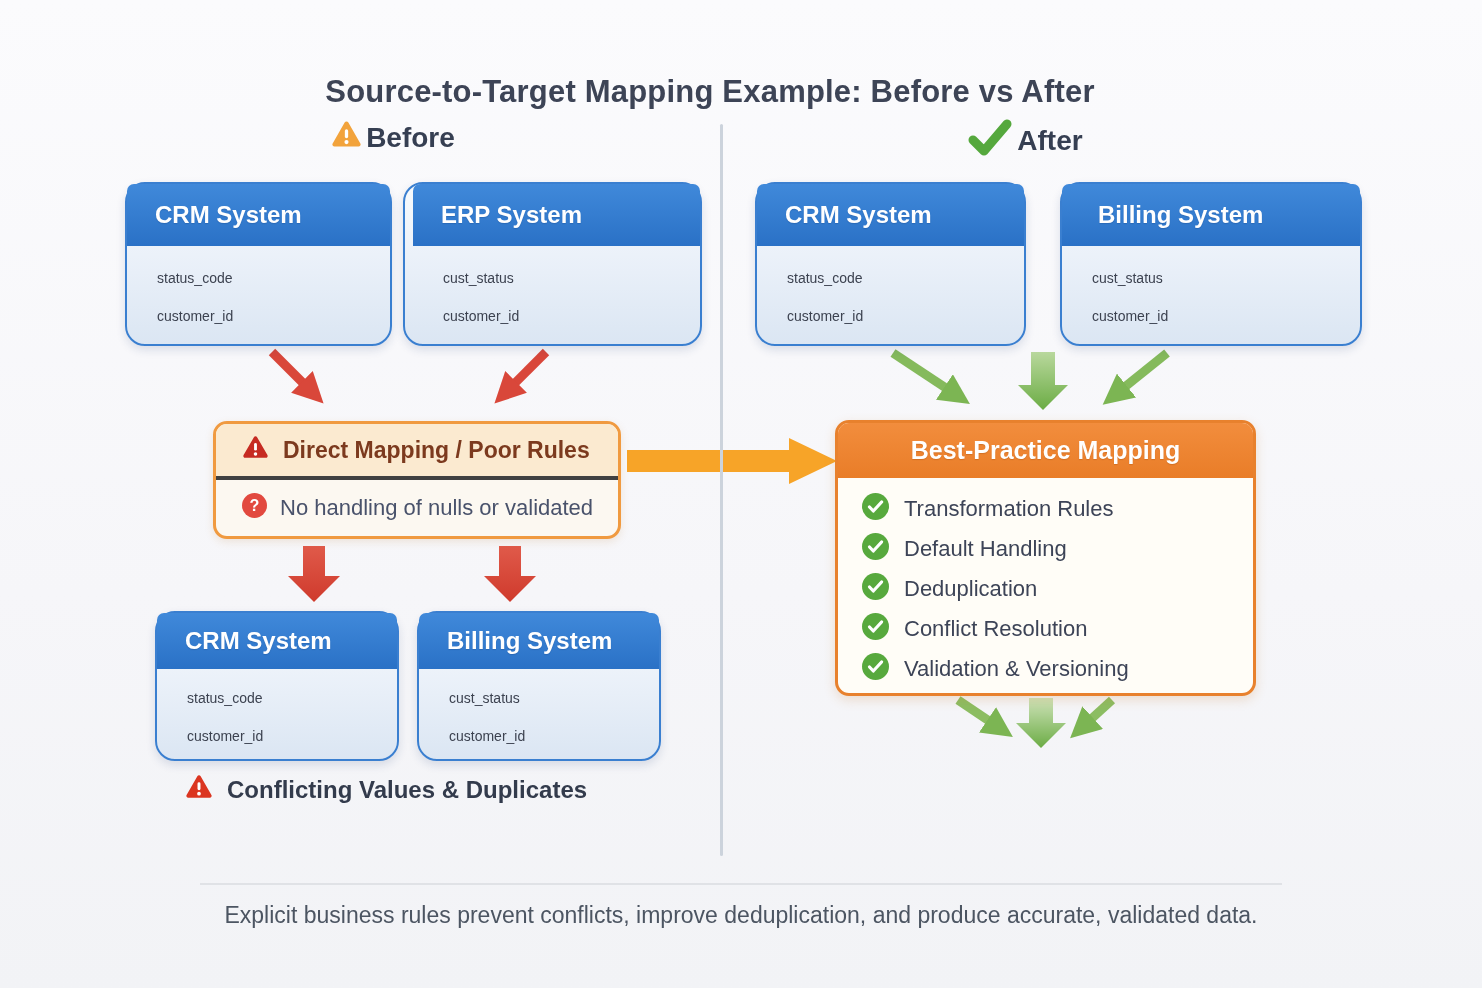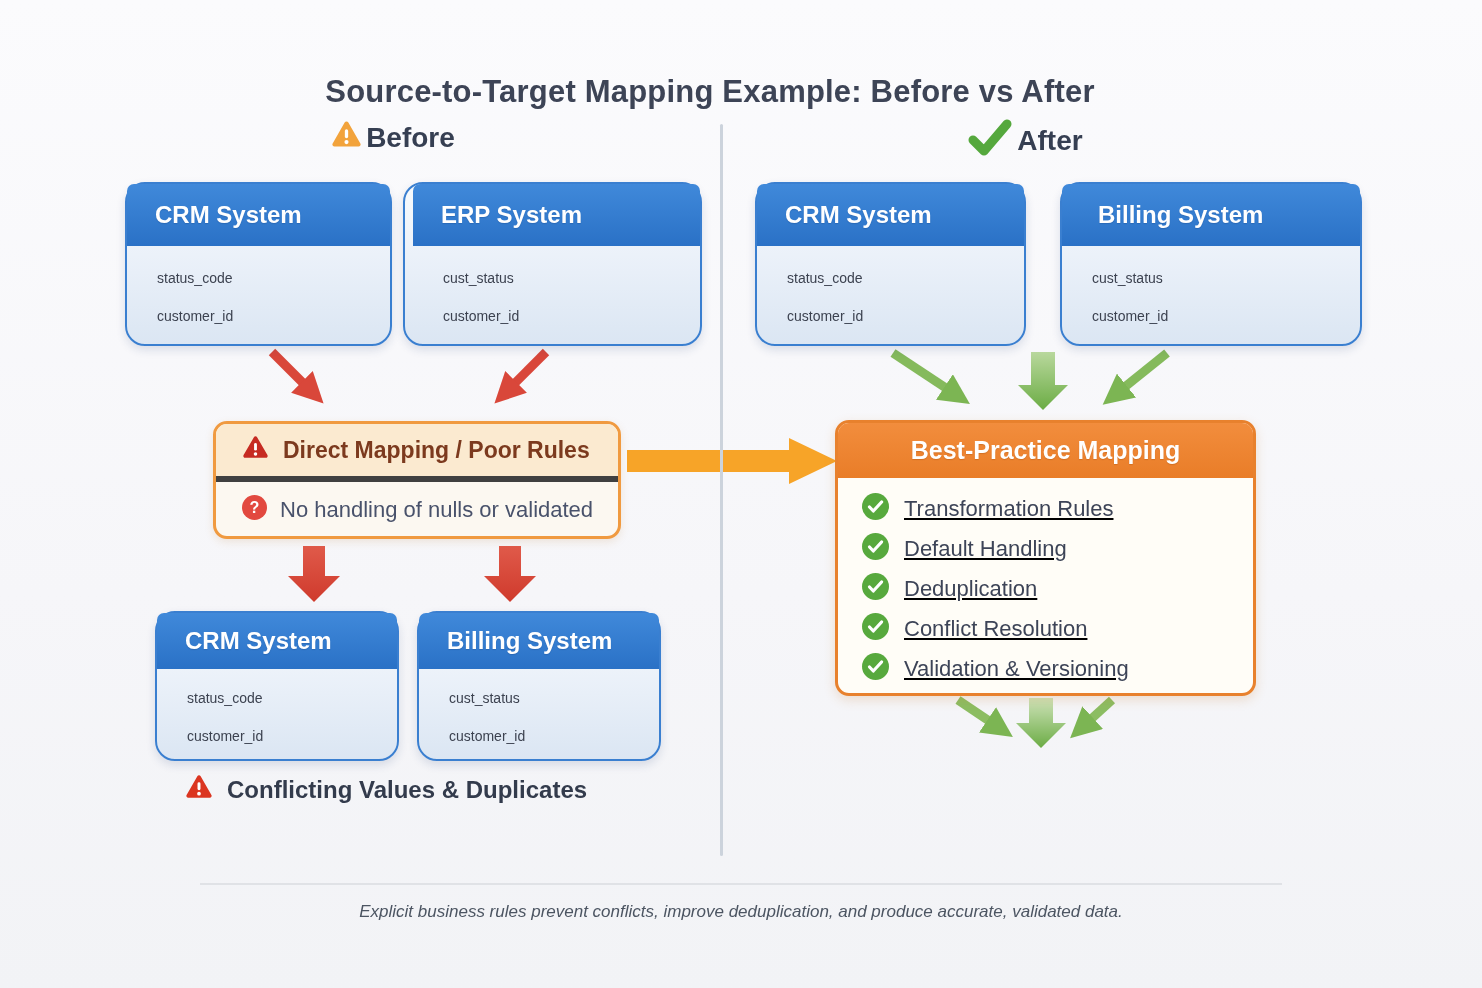--- a/index.html
+++ b/index.html
@@ -42,39 +42,39 @@
 
   
   .warn-box {
     position:absolute; left:213px; top:421px; width:402px; height:112px;
     border:3px solid #f09a40; border-radius:14px; background:#fcf8f1;
     box-shadow:0 3px 8px rgba(190,120,40,.15); overflow:hidden;
   }
   .warn-head {
     height:52px; background:#fbead0; display:flex; align-items:center; gap:14px;
     padding-left:26px; font-size:23px; font-weight:bold; color:#7c3a1e;
-    border-bottom:6px solid #404040;
+    border-bottom:4px solid #404040;
   }
   .warn-body {
     height:56px; display:flex; align-items:center; gap:13px; padding-left:26px;
     font-size:22px; color:#49526b;
   }
 
   
   .bp-box {
     position:absolute; left:835px; top:420px; width:415px; height:270px;
     border:3px solid #e8812d; border-radius:14px; background:#fffdf7;
     box-shadow:0 4px 12px rgba(200,120,40,.2); overflow:hidden;
   }
   .bp-head {
     height:55px; background:linear-gradient(180deg,#f28d3d,#e97d28); color:#fff;
     font-size:25px; font-weight:bold; display:flex; align-items:center; justify-content:center;
     text-shadow:0 1px 1px rgba(150,70,10,.3);
   }
-  .bp-body { padding:11px 0 0 24px;text-decoration:underline; }
+  .bp-body { padding:11px 0 0 24px; }
   .bp-item { display:flex; align-items:center; gap:15px; height:40px; font-size:22px; color:#3d4457; }
 
   
   .tg-box {
     position:absolute; left:833px; top:758px; width:413px; height:104px;
     border:2.5px solid #4f9c40; border-radius:12px; background:#edf5e5;
     box-shadow:0 4px 10px rgba(60,120,50,.2); overflow:hidden;
   }
   .tg-head {
     height:48px; background:linear-gradient(180deg,#63b24f,#4f9f40); color:#fff;
@@ -83,21 +83,21 @@
   }
   .tg-body { height:52px; display:flex; align-items:center; gap:14px; padding-left:26px; font-size:22px; color:#3d4457; }
 
   .conflict-label {
     position:absolute; left:185px; top:774px; display:flex; align-items:center; gap:14px;
     font-size:24px; font-weight:bold; color:#333b4c;
   }
   .bottom-divider { position:absolute; left:200px; top:883px; width:1082px; height:2px; background:#e0e2e6; }
   .caption {
     position:absolute; top:902px; left:0; width:1482px; text-align:center;
-    font-style:italic; font-size:17px; color:#4c5562;
+    font-size:23px; color:#4c5562;
   }
 </style>
 </head>
 <body>
 
 <div class="canvas">
 
   <svg class="arrows" width="1482" height="988" viewBox="0 0 1482 988">
     <defs>
       <marker id="redhead" viewBox="0 0 10 10" refX="6.5" refY="5" markerWidth="3.4" markerHeight="3.4" orient="auto">

